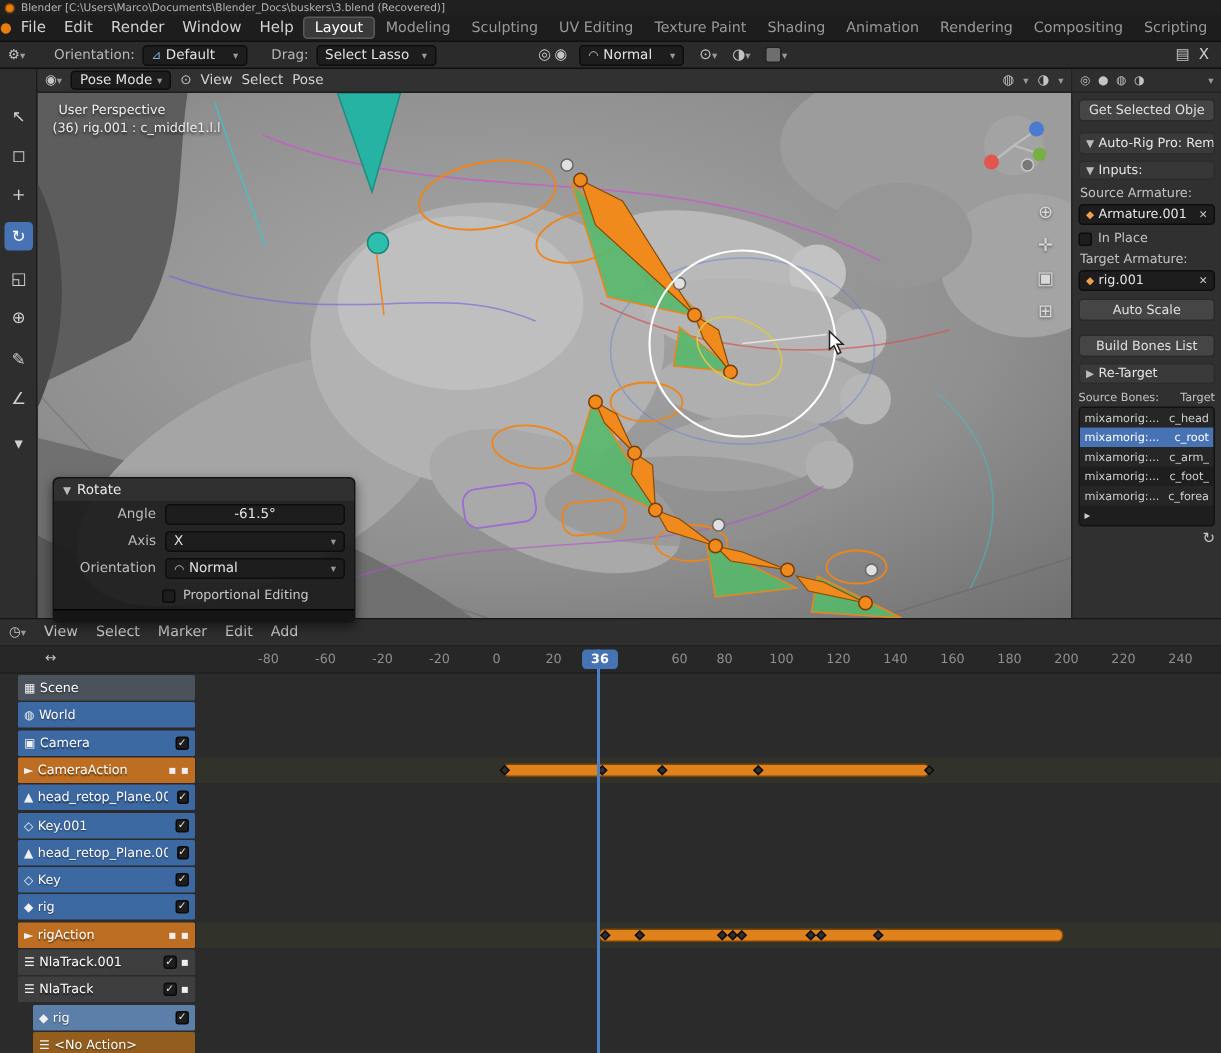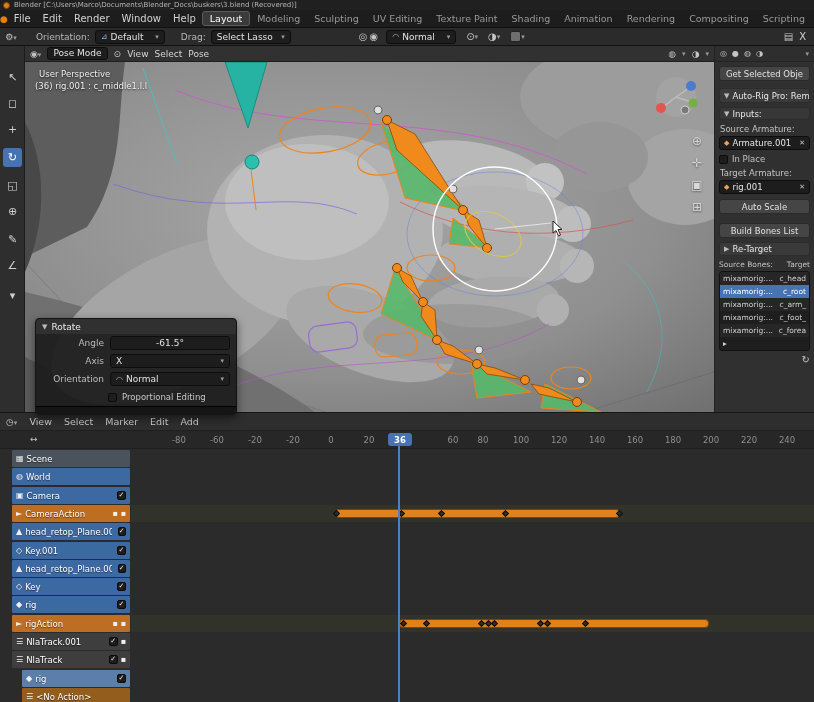--- a/index.html
+++ b/index.html
@@ -180,21 +180,21 @@
     <span class="tool-btn" style="top:210px;">
         <span>∠</span>
       </span>
     <span class="tool-btn" style="top:240px;">
         <span>▾</span>
       </span>
   </div>
 
   <div class="abs vpheader">
     <span class="ico"><span>◉</span><span class="dd-caret">▾</span></span>
-    <span class="pill" style="height:13px;flex-direction:column;">
+    <span class="pill" style="height:13px;">
       <span>Pose Mode</span>
         <span class="dd">▾</span>
     </span>
     <span class="ico" style="font-size:9px;">⊙</span>
     <span class="vph-menu">View</span>
     <span class="vph-menu">Select</span>
     <span class="vph-menu">Pose</span>
     <span style="flex:1"></span>
     <span class="ico" style="font-size:9px;">◍</span>
     <span class="dd-caret">▾</span>

